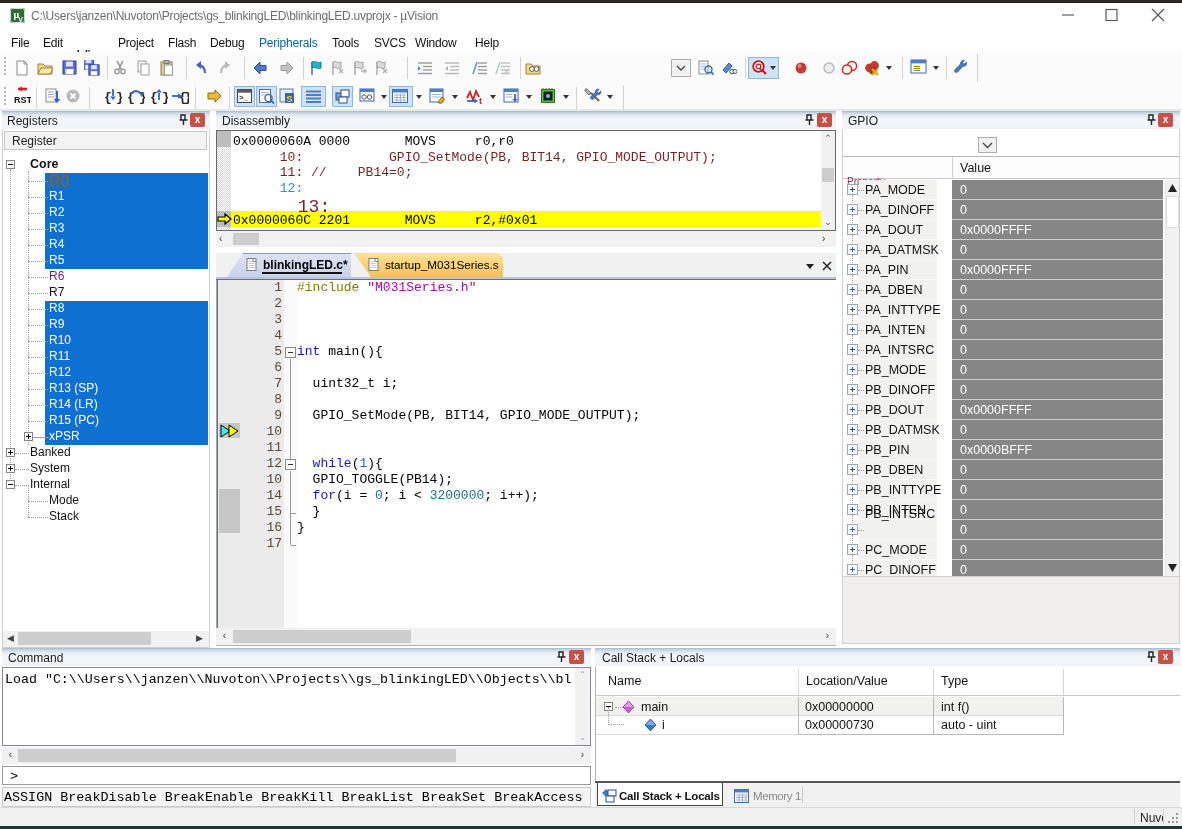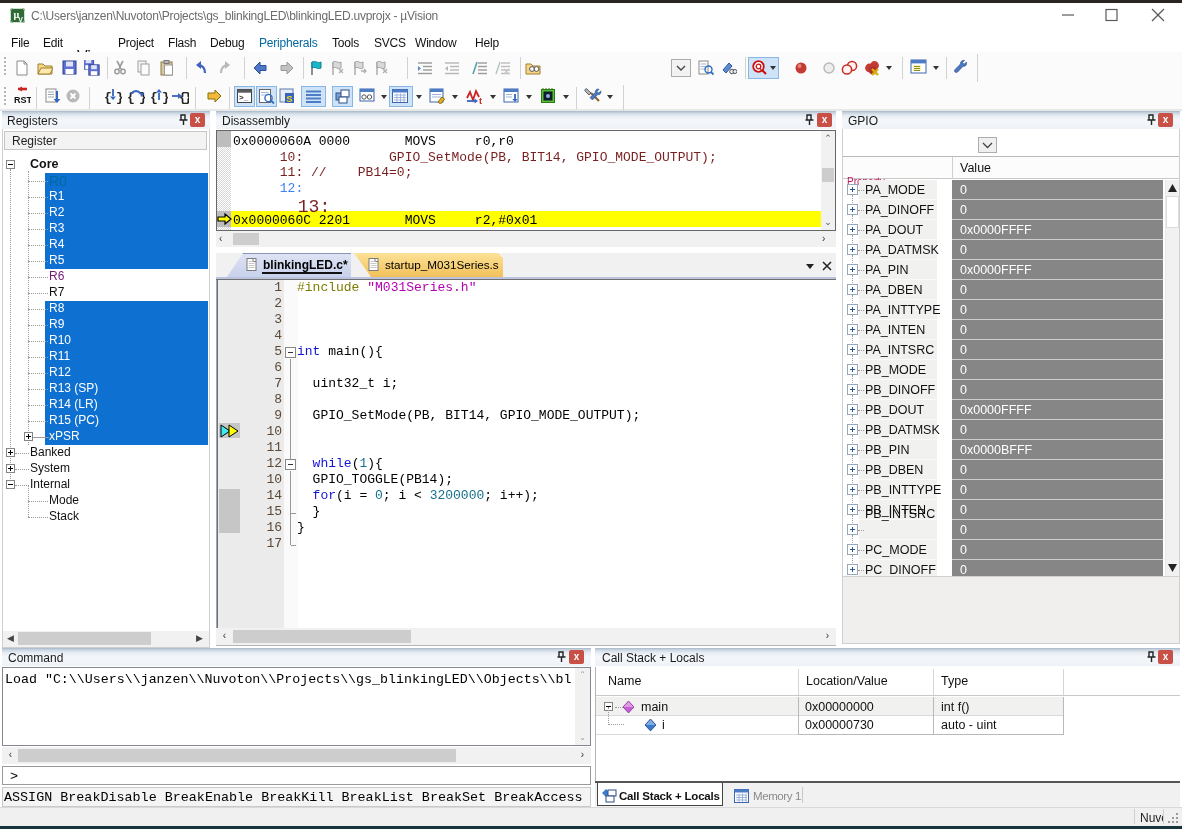--- a/index.html
+++ b/index.html
@@ -405,21 +405,21 @@
 <div class="a xb" style="left:190px;top:113px;width:15px;height:14px;">x</div>
 <div class="a" style="left:4px;top:131px;width:203px;height:19px;background:#f3f3f3;border:1px solid #c6c6c6;font-size:12px;color:#222;padding:2px 0 0 7px">Register</div>
 <div class="a dotv" style="left:10px;top:169px;width:1px;height:314px;"></div>
 <div class="a dotv" style="left:28px;top:171px;width:1px;height:274px;"></div>
 <div class="exp" style="left:6px;top:160px">
     <i></i>
   </div>
 <div class="a" style="left:30px;top:157px;width:150px;height:14px;font-weight:bold;font-size:12.5px;color:#111">Core</div>
 <div class="a" style="left:45px;top:173px;width:163px;height:16px;background:#0e70d1"></div>
 <div class="a doth" style="left:28px;top:181px;width:20px;height:1px;"></div>
-<div class="a" style="left:49px;top:173px;width:150px;height:14px;font-size:14px;color:#0369a1">R0</div>
+<div class="a" style="left:49px;top:173px;width:150px;height:14px;font-size:16px;color:#a16207">R0</div>
 <div class="a" style="left:45px;top:189px;width:163px;height:16px;background:#0e70d1"></div>
 <div class="a doth" style="left:28px;top:197px;width:20px;height:1px;"></div>
 <div class="a" style="left:49px;top:189px;width:150px;height:14px;font-size:12px;color:#fff">R1</div>
 <div class="a" style="left:45px;top:205px;width:163px;height:16px;background:#0e70d1"></div>
 <div class="a doth" style="left:28px;top:213px;width:20px;height:1px;"></div>
 <div class="a" style="left:49px;top:205px;width:150px;height:14px;font-size:12px;color:#fff">R2</div>
 <div class="a" style="left:45px;top:221px;width:163px;height:16px;background:#0e70d1"></div>
 <div class="a doth" style="left:28px;top:229px;width:20px;height:1px;"></div>
 <div class="a" style="left:49px;top:221px;width:150px;height:14px;font-size:12px;color:#fff">R3</div>
 <div class="a" style="left:45px;top:237px;width:163px;height:16px;background:#0e70d1"></div>

